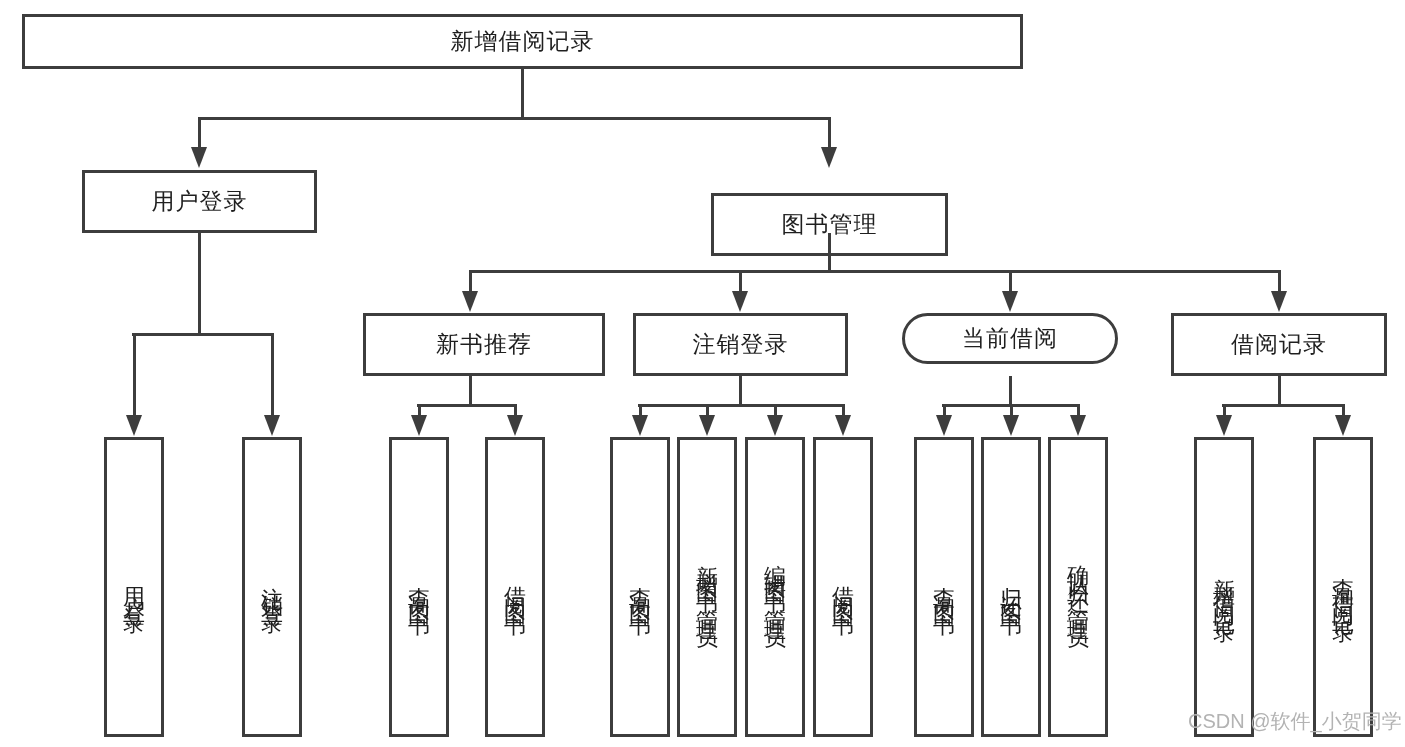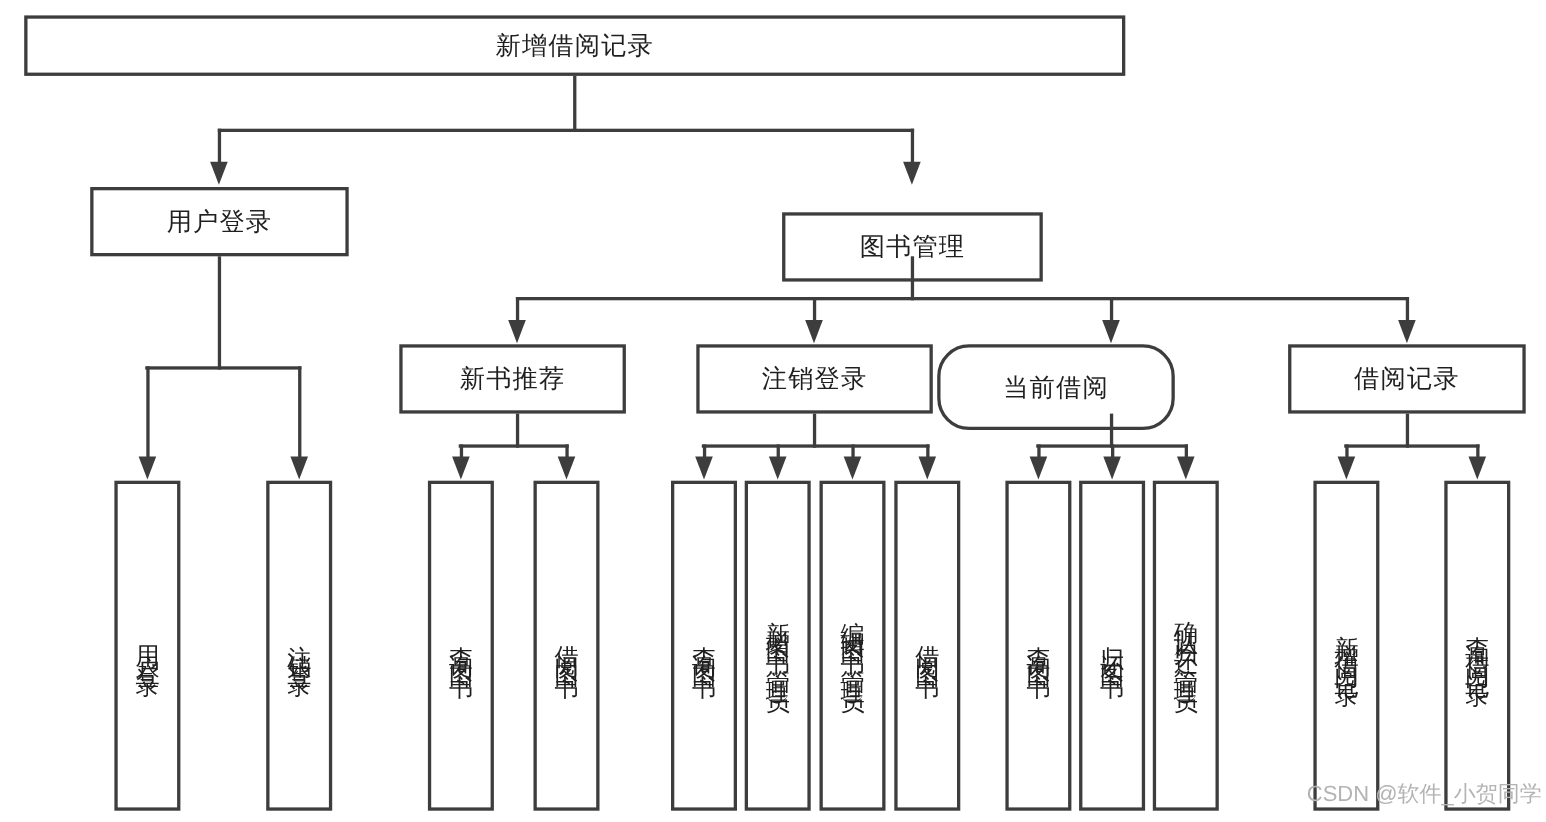--- a/index.html
+++ b/index.html
@@ -47,23 +47,23 @@
     white-space: nowrap;
     font-size: 22px;
     line-height: 1.1;
     letter-spacing: 9px;
     color: var(--text);
   }
   
   #root      { left: 22px;   top: 14px;  width: 1001px; height: 55px; }
   #n-user    { left: 82px;   top: 170px; width: 235px;  height: 63px; }
   #n-mgmt    { left: 711px;  top: 170px; width: 237px;  height: 63px; margin-top: 23px; }
-  #n-newbook { left: 363px;  top: 313px; width: 206px;  height: 63px; }
+  #n-newbook { left: 363px;  top: 313px; width: 242px;  height: 63px; }
   #n-borrow  { left: 633px;  top: 313px; width: 215px;  height: 63px; }
-  #n-current { left: 852px;  top: 313px; width: 216px;  height: 78px; border-radius: 29px; }
+  #n-current { left: 902px;  top: 313px; width: 216px;  height: 51px; border-radius: 29px; }
   #n-record  { left: 1171px; top: 313px; width: 216px;  height: 63px; }
   
   #l-a { left: 104px; }  #l-b { left: 242px; }
   #l-c { left: 389px; }  #l-d { left: 485px; }
   #l-e { left: 610px; }  #l-f { left: 677px; }
   #l-g { left: 745px; }  #l-h { left: 813px; }
   #l-i { left: 914px; }  #l-j { left: 981px; }  #l-k { left: 1048px; }
   #l-l { left: 1194px; } #l-m { left: 1313px; }
   
   .vl { position: absolute; width: 3px;  background: var(--line); }

